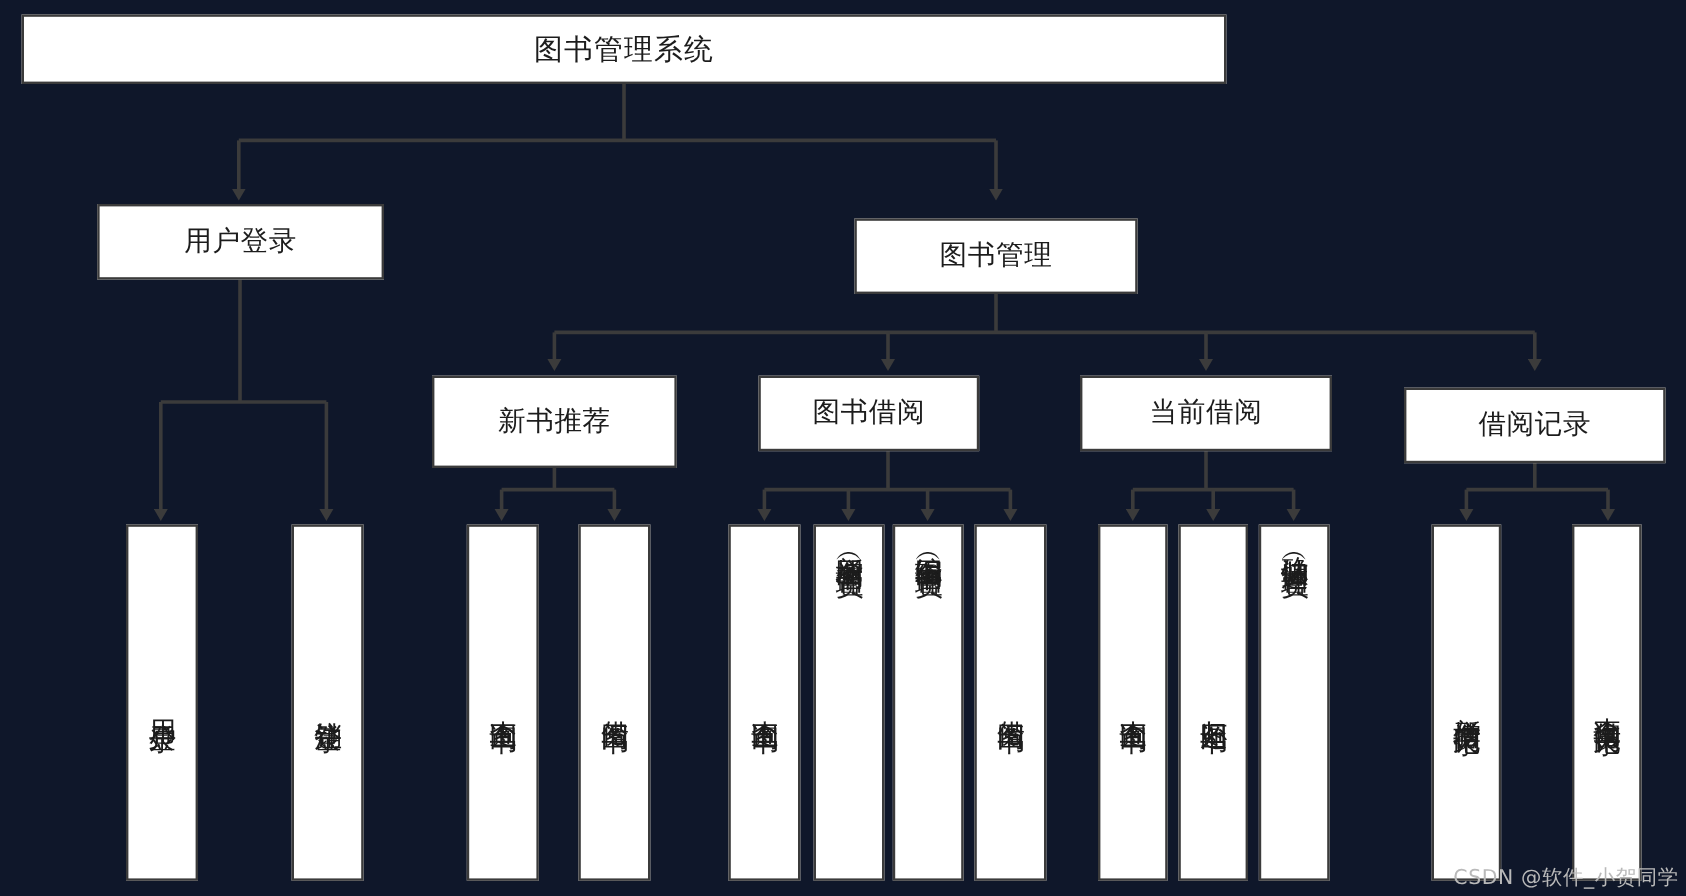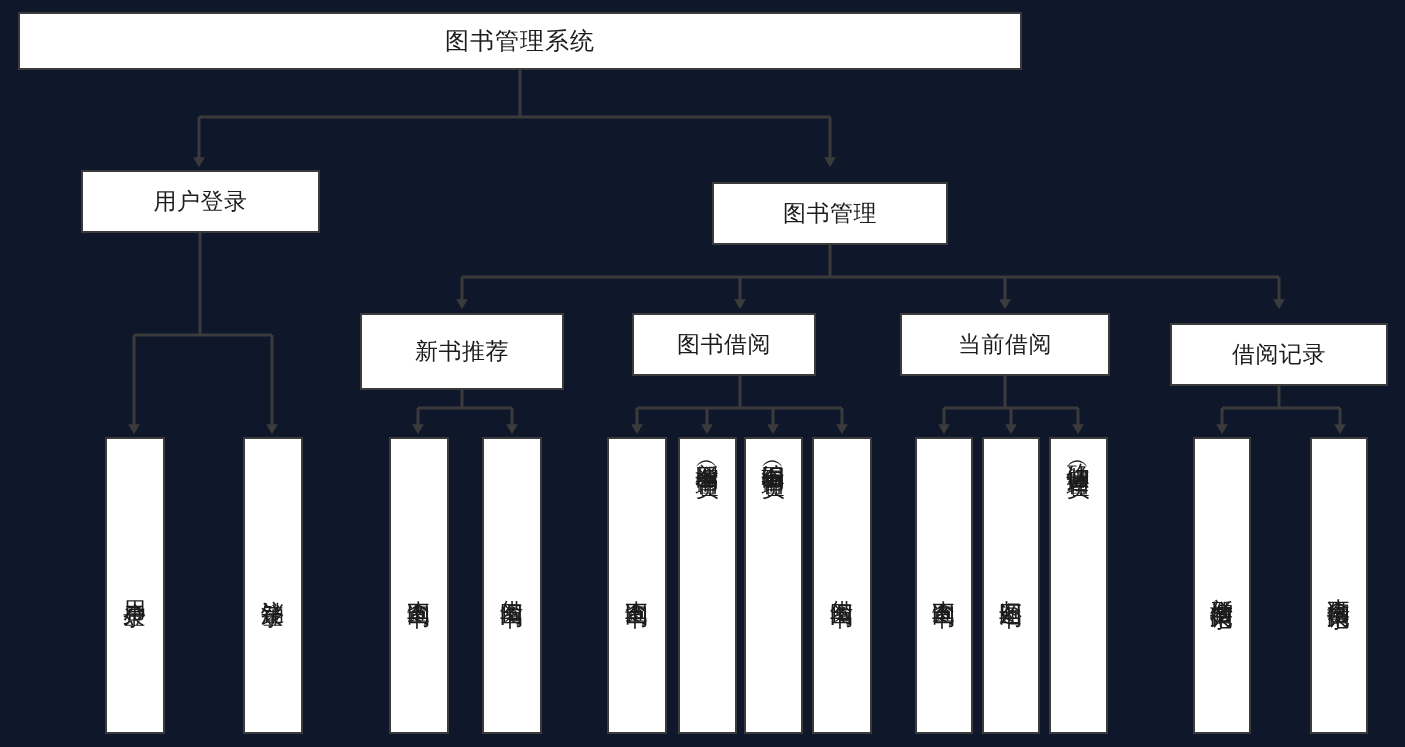--- a/index.html
+++ b/index.html
@@ -189,14 +189,15 @@
     <span class="node-label">确认归还（管理员）</span>
   </div>
 
   <div class="node node-v center-v" style="left:1193px; top:437px; width:58px; height:297px;">
     <span class="node-label">新增借阅记录</span>
   </div>
   <div class="node node-v center-v" style="left:1310px; top:437px; width:58px; height:297px;">
     <span class="node-label">查询借阅记录</span>
   </div>
 
+  <div class="watermark">CSDN @软件_小贺同学</div>
 
 </div>
 
 </body></html>

